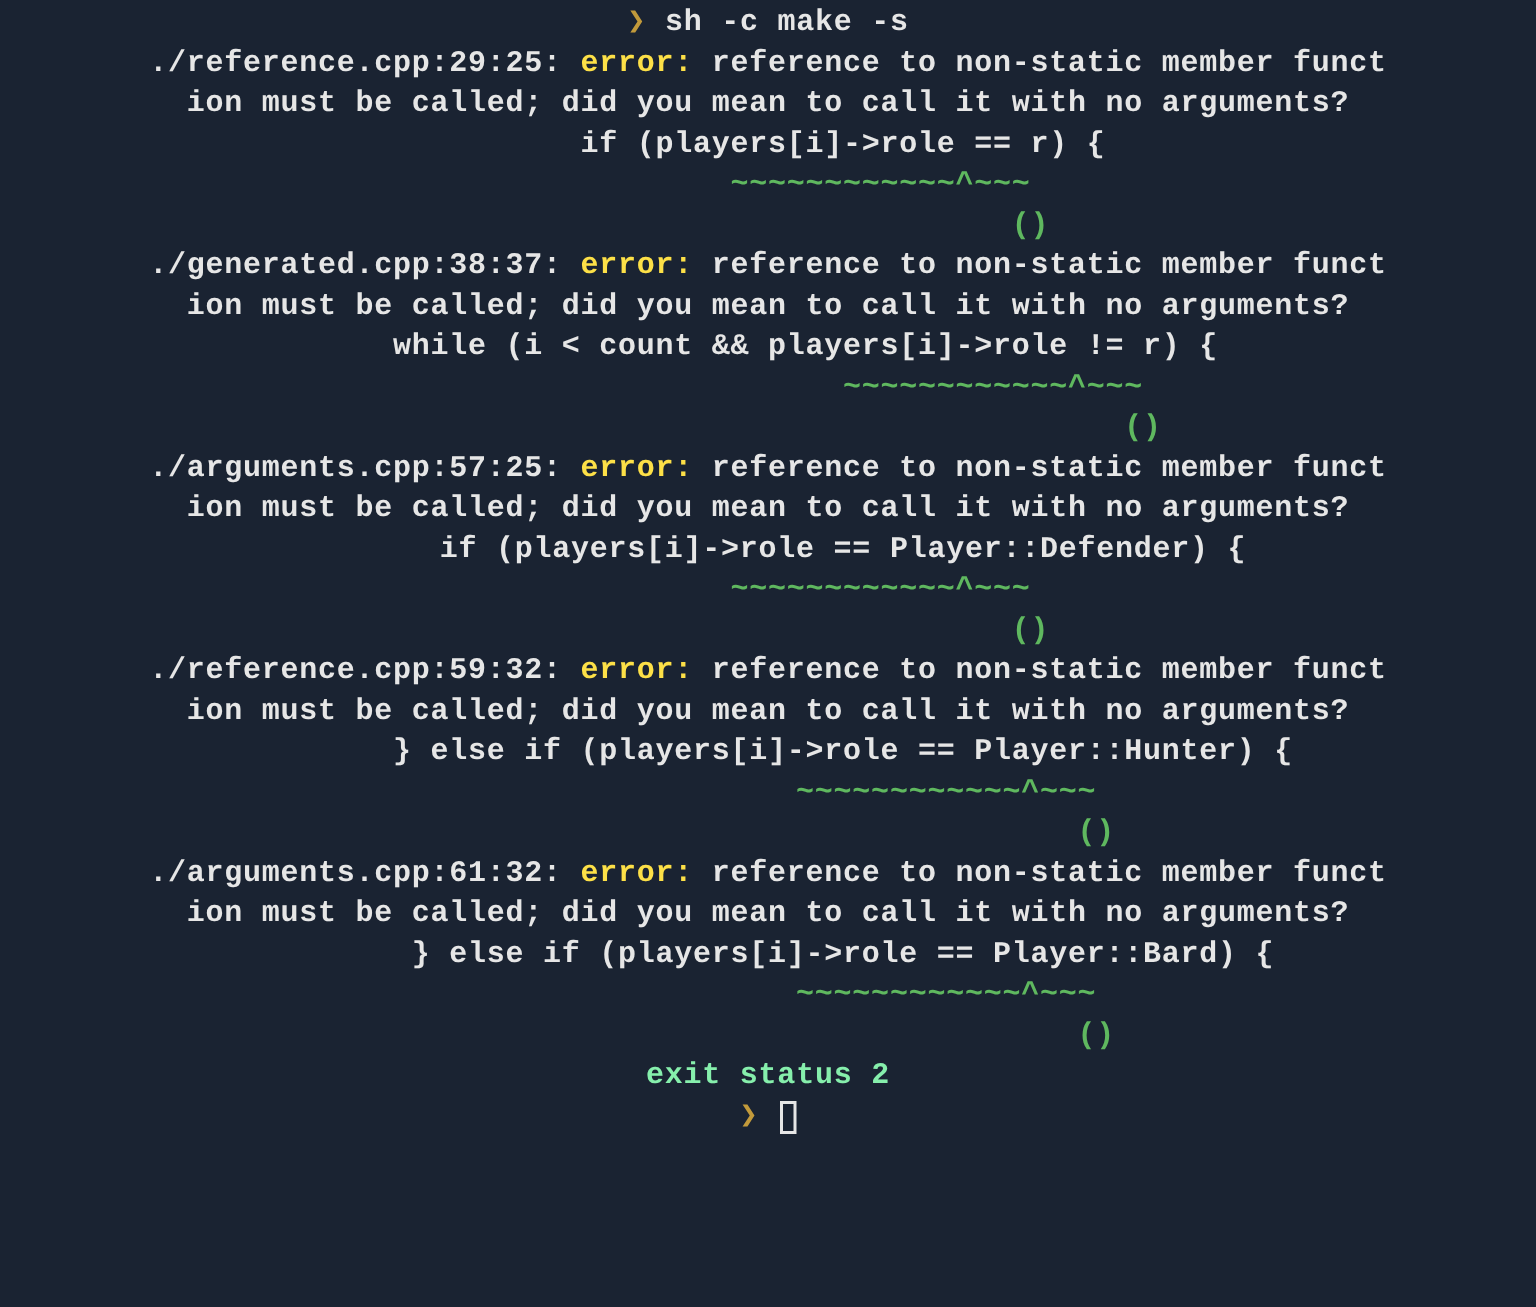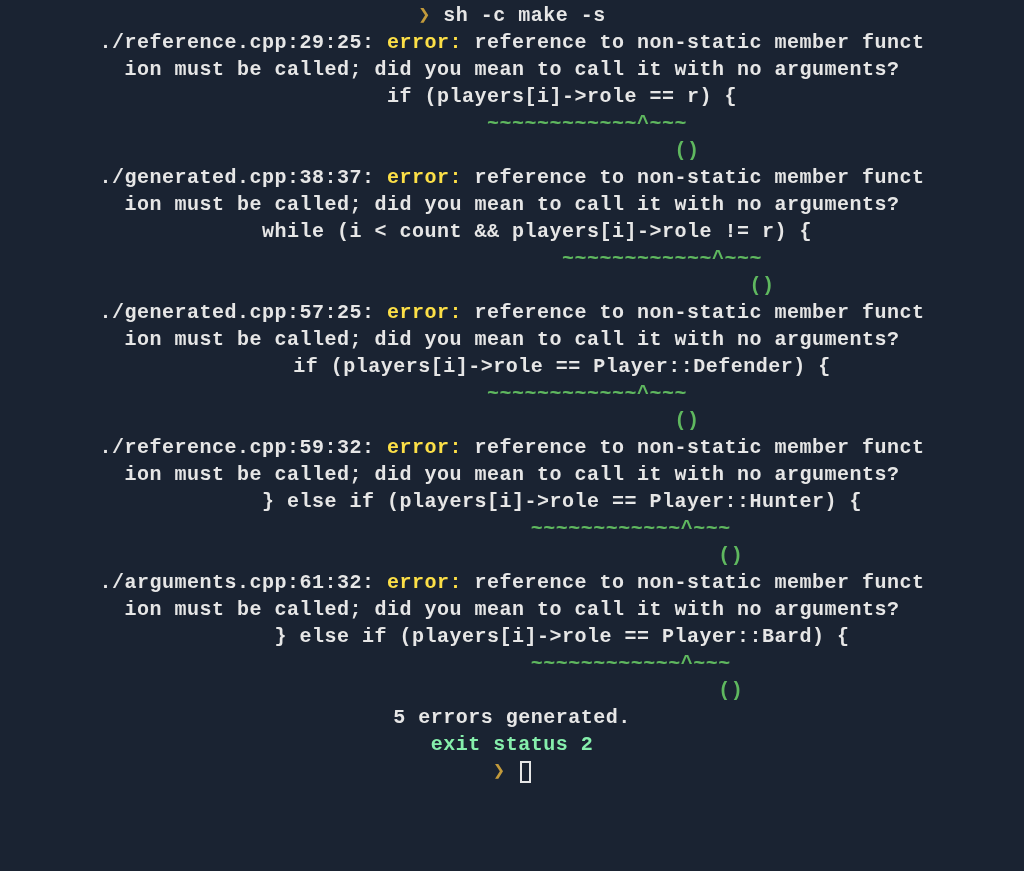--- a/index.html
+++ b/index.html
@@ -42,34 +42,33 @@
   <div class="line">        if (players[i]-&gt;role == r) {</div>
   <div class="line underline-green">            ~~~~~~~~~~~~^~~~</div>
   <div class="line fixit-green">                            ()</div>
 
   <div class="line"><span>./generated.cpp:38:37: </span><span class="error">error:</span><span> reference to non-static member funct</span></div>
   <div class="line">ion must be called; did you mean to call it with no arguments?</div>
   <div class="line">    while (i &lt; count &amp;&amp; players[i]-&gt;role != r) {</div>
   <div class="line underline-green">                        ~~~~~~~~~~~~^~~~</div>
   <div class="line fixit-green">                                        ()</div>
 
-  <div class="line"><span>./generated.cpp:57:25: </span><span class="error">error:</span><span> reference to non-static member funct</span></div>
+  <div class="line"><span>./arguments.cpp:57:25: </span><span class="error">error:</span><span> reference to non-static member funct</span></div>
   <div class="line">ion must be called; did you mean to call it with no arguments?</div>
   <div class="line">        if (players[i]-&gt;role == Player::Defender) {</div>
   <div class="line underline-green">            ~~~~~~~~~~~~^~~~</div>
   <div class="line fixit-green">                            ()</div>
 
   <div class="line"><span>./reference.cpp:59:32: </span><span class="error">error:</span><span> reference to non-static member funct</span></div>
   <div class="line">ion must be called; did you mean to call it with no arguments?</div>
   <div class="line">        } else if (players[i]-&gt;role == Player::Hunter) {</div>
   <div class="line underline-green">                   ~~~~~~~~~~~~^~~~</div>
   <div class="line fixit-green">                                   ()</div>
 
   <div class="line"><span>./arguments.cpp:61:32: </span><span class="error">error:</span><span> reference to non-static member funct</span></div>
   <div class="line">ion must be called; did you mean to call it with no arguments?</div>
   <div class="line">        } else if (players[i]-&gt;role == Player::Bard) {</div>
   <div class="line underline-green">                   ~~~~~~~~~~~~^~~~</div>
   <div class="line fixit-green">                                   ()</div>
 
-  <div class="line">5 errors generated.</div>
   <div class="line exit-red">exit status 2</div>
   <div class="line"><span class="prompt-icon">❯</span> <span class="cursor"></span></div>
 </div>
 
 </body></html>

